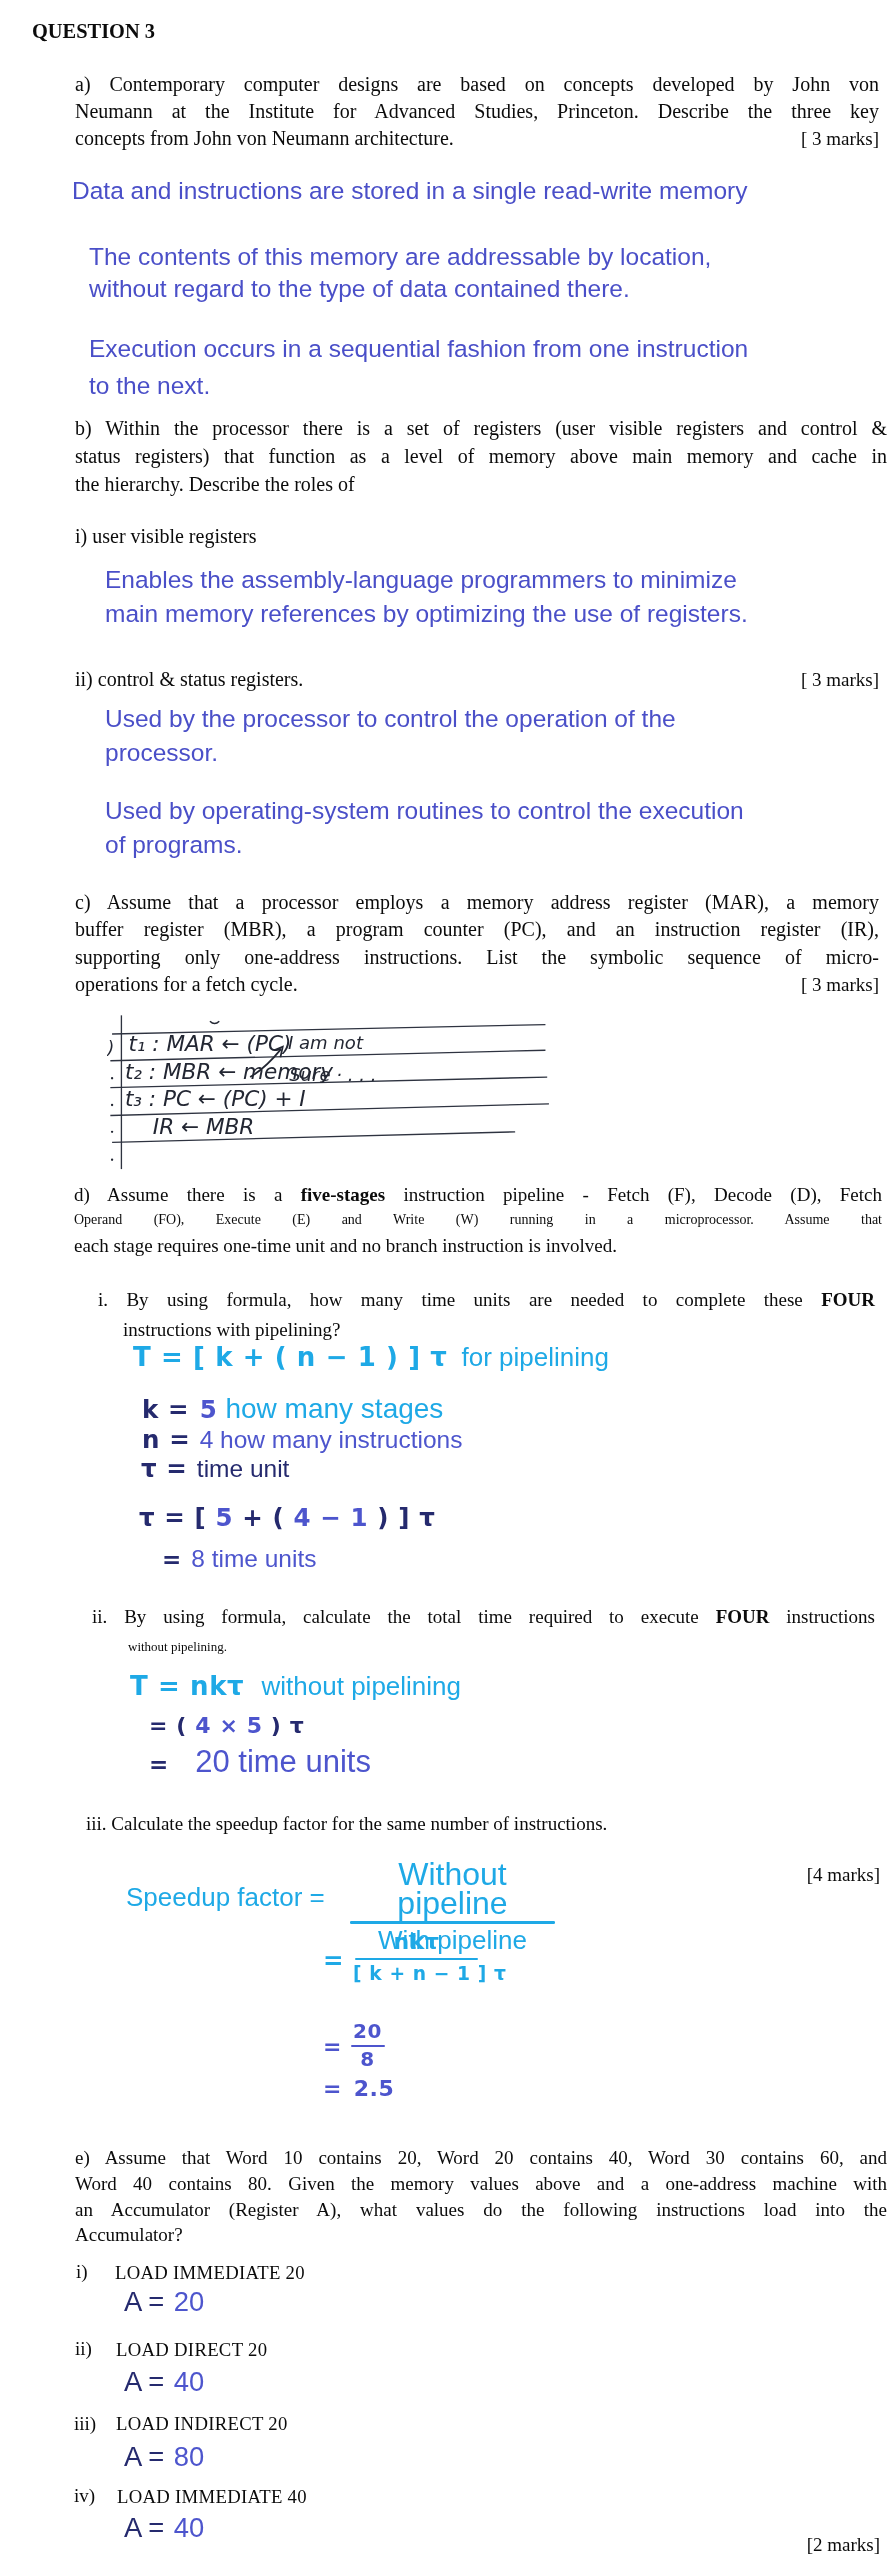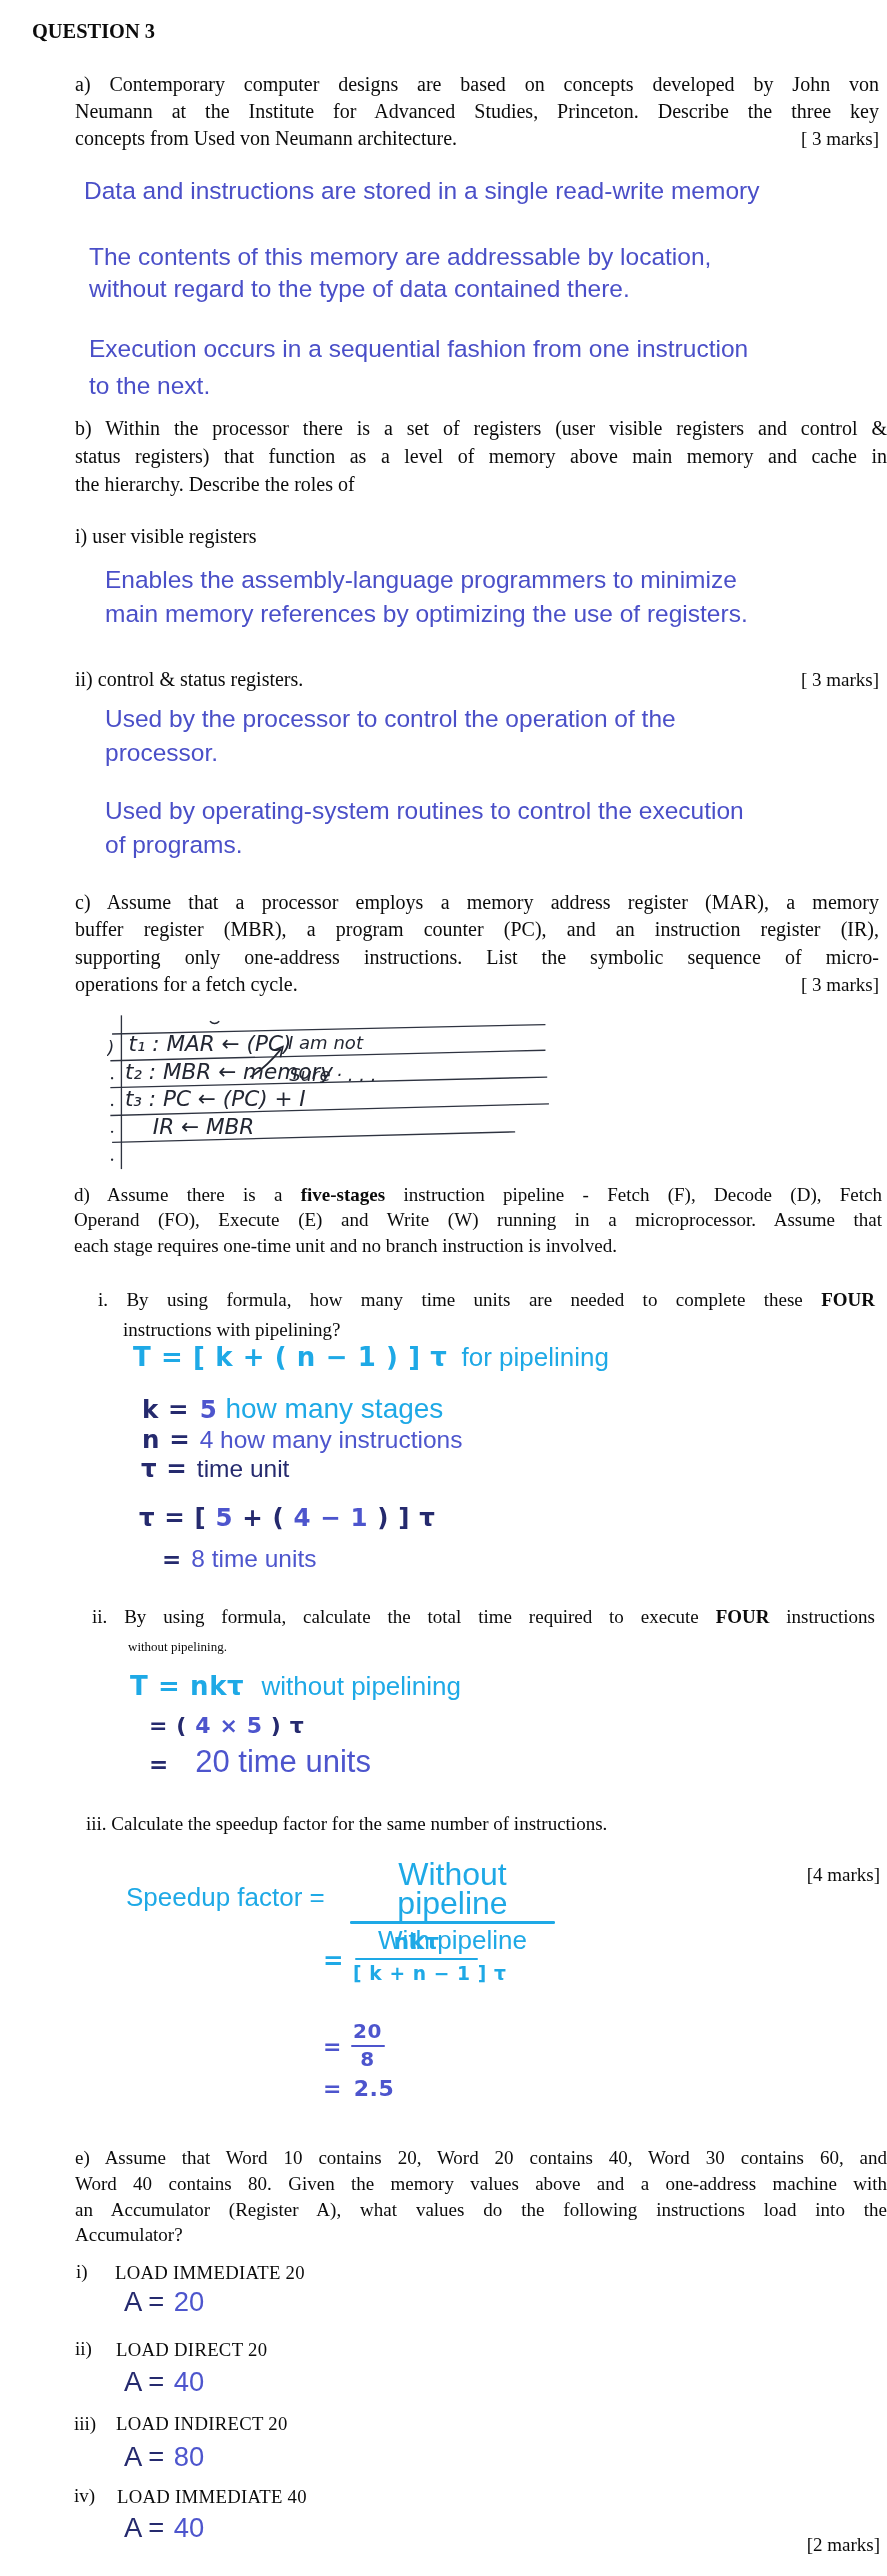--- a/index.html
+++ b/index.html
@@ -29,24 +29,24 @@
   .eans{font-family:"Liberation Sans",sans-serif;font-size:27.4px;white-space:nowrap;}
   svg text{font-family:"DejaVu Sans",sans-serif;font-style:italic;fill:#232733;}
 </style>
 </head>
 <body>
 
 <div class="abs b" style="left:32px;top:20px;font-size:20.4px;">QUESTION 3</div>
 
 <div class="abs q jl" style="left:75px;top:71px;width:804px;">a)  Contemporary computer designs are based on concepts developed by John von</div>
 <div class="abs q jl" style="left:75px;top:98px;width:804px;">Neumann at the Institute for Advanced Studies, Princeton. Describe the three key</div>
-<div class="abs q lastl" style="left:75px;top:125px;width:804px;">concepts from Used von Neumann architecture.</div>
+<div class="abs q lastl" style="left:75px;top:125px;width:804px;">concepts from John von Neumann architecture.</div>
 <div class="abs q marks" style="left:75px;top:125px;width:804px;">[ 3 marks]</div>
 
-<div class="abs ansline blue" style="left:84px;top:177px;text-align:center;">Data and instructions are stored in a single read-write memory</div>
+<div class="abs ansline blue" style="left:72px;top:177px;text-align:center;">Data and instructions are stored in a single read-write memory</div>
 <div class="abs ansline blue" style="left:89px;top:243px;">The contents of this memory are addressable by location,</div>
 <div class="abs ansline blue" style="left:89px;top:275px;text-align:right;">without regard to the type of data contained there.</div>
 <div class="abs ansline blue" style="left:89px;top:335px;">Execution occurs in a sequential fashion from one instruction</div>
 <div class="abs ansline blue" style="left:89px;top:372px;">to the next.</div>
 
 <div class="abs q jl" style="left:75px;top:415px;width:812px;">b) Within the processor there is a set of registers (user visible registers and control &amp;</div>
 <div class="abs q jl" style="left:75px;top:443px;width:812px;">status registers) that function as a level of memory above main memory and cache in</div>
 <div class="abs q lastl" style="left:75px;top:471px;width:812px;">the hierarchy. Describe the roles of</div>
 
 <div class="abs q" style="left:75px;top:523px;">i) user visible registers</div>
@@ -90,21 +90,21 @@
   <text x="312" y="116" font-size="31">Sure · . . .</text>
   <g fill="none" stroke="#232733" stroke-width="3">
     <path d="M245 110 Q272 94 298 62"></path>
     <path d="M286 64 L301 58 L297 76"></path>
   </g>
 </svg>
 
 <div class="abs q jl" style="left:74px;top:1181px;width:808px;font-size:19px;">
   <span>d) Assume there is a </span><span class="b">five-stages</span><span> instruction pipeline - Fetch (F), Decode (D), Fetch</span>
 </div>
-<div class="abs q jl" style="left:74px;top:1206px;width:808px;font-size:19px;">Operand (FO), Execute (E) and Write (W) running in a microprocessor. Assume that</div>
+<div class="abs q jl" style="left:74px;top:1206px;width:808px;font-size:14px;">Operand (FO), Execute (E) and Write (W) running in a microprocessor. Assume that</div>
 <div class="abs q lastl" style="left:74px;top:1232px;width:808px;font-size:19px;">each stage requires one-time unit and no branch instruction is involved.</div>
 
 <div class="abs q jl" style="left:98px;top:1286px;width:777px;font-size:19px;">
   <span>i. By using formula, how many time units are needed to complete these </span><span class="b">FOUR</span>
 </div>
 <div class="abs q lastl" style="left:123px;top:1316px;width:700px;font-size:19px;">instructions with pipelining?</div>
 
 <div class="abs" style="left:133px;top:1342px;">
   <span class="hand cyan" style="font-size:26px;">T = [ k + ( n − 1 ) ] τ</span>
   <span class="sans cyan" style="font-size:26px;margin-left:11.7px;">for pipelining</span>

